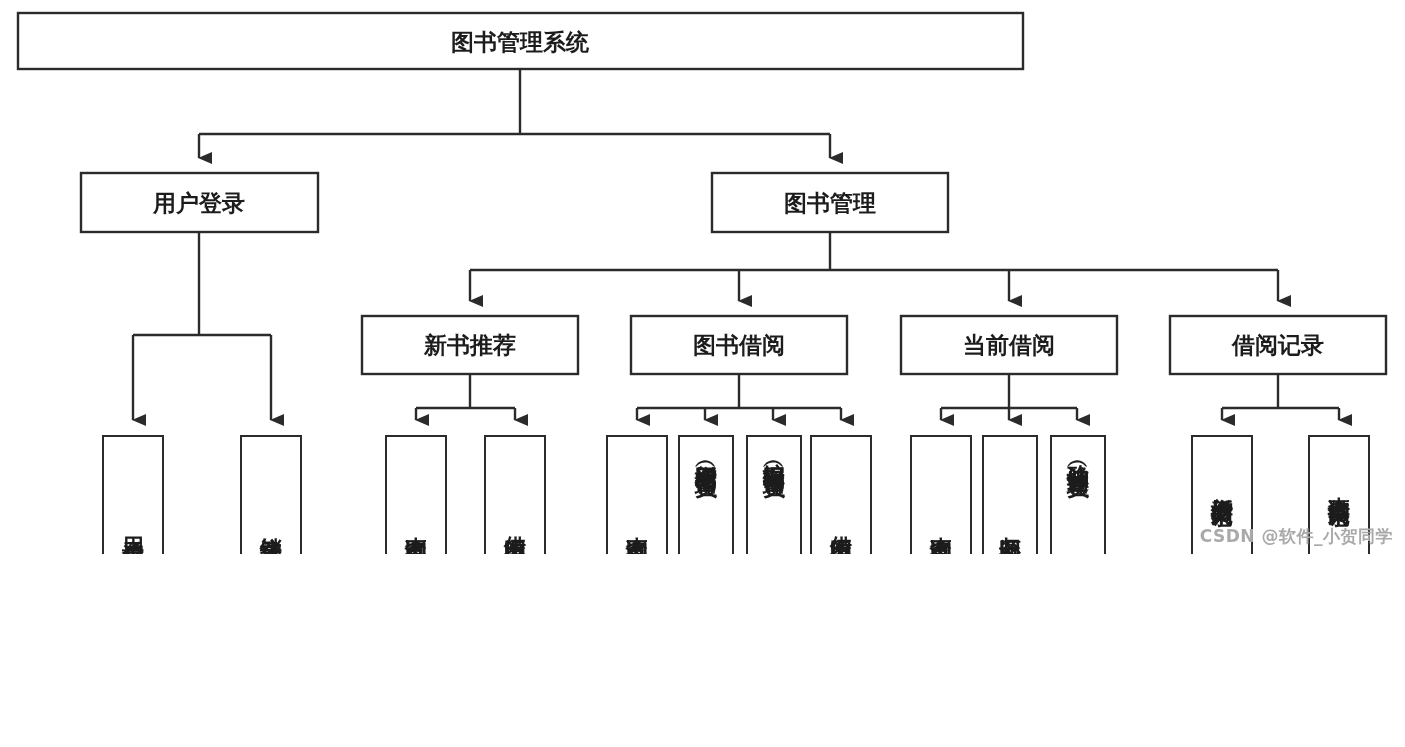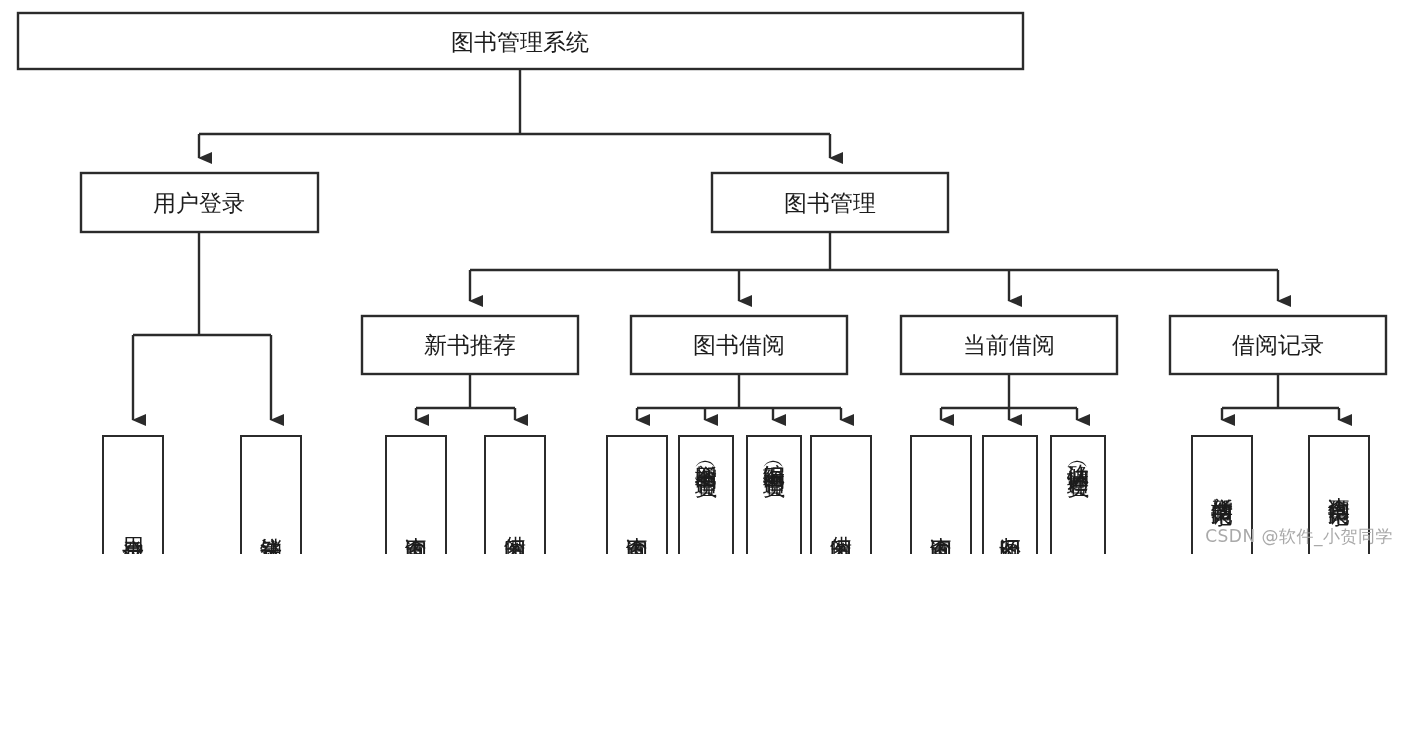--- a/index.html
+++ b/index.html
@@ -10,20 +10,21 @@
   }
   body {
     font-family: "DejaVu Sans", "Liberation Sans", sans-serif;
   }
   #diagram-root {
     position: relative;
     width: 1405px;
     height: 554px;
     background: #ffffff;
     overflow: hidden;
+    font-weight: bold;
   }
   svg.flow {
     position: absolute;
     left: 0;
     top: 0;
     width: 1405px;
     height: 747px;
   }
   .node-rect {
     fill: #ffffff;

